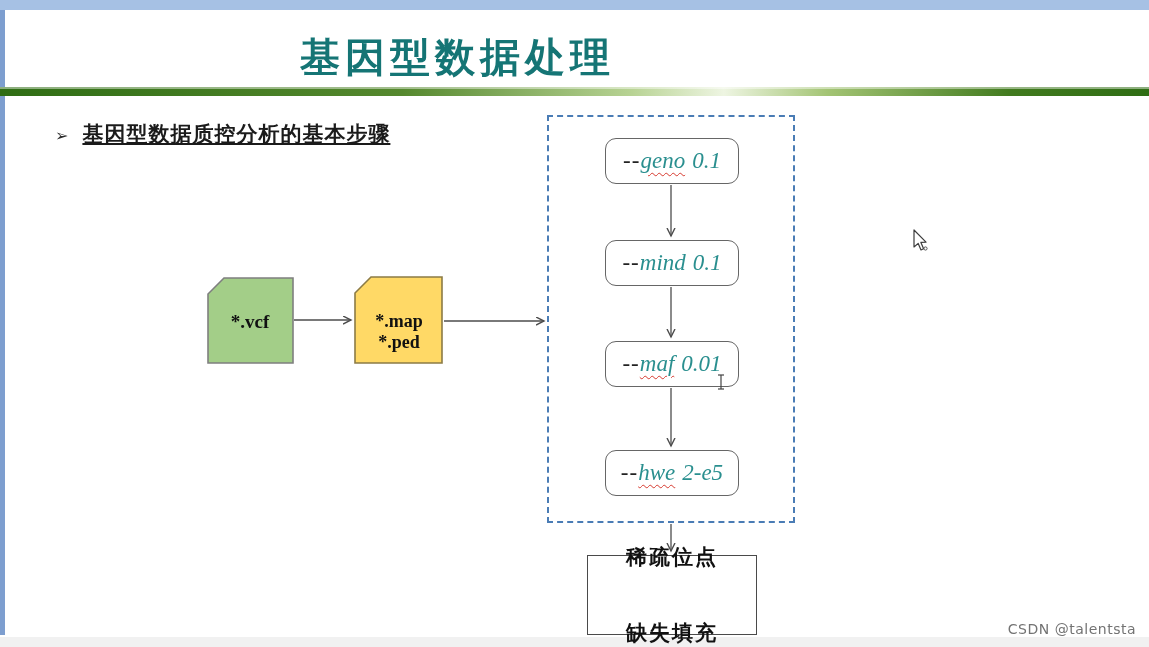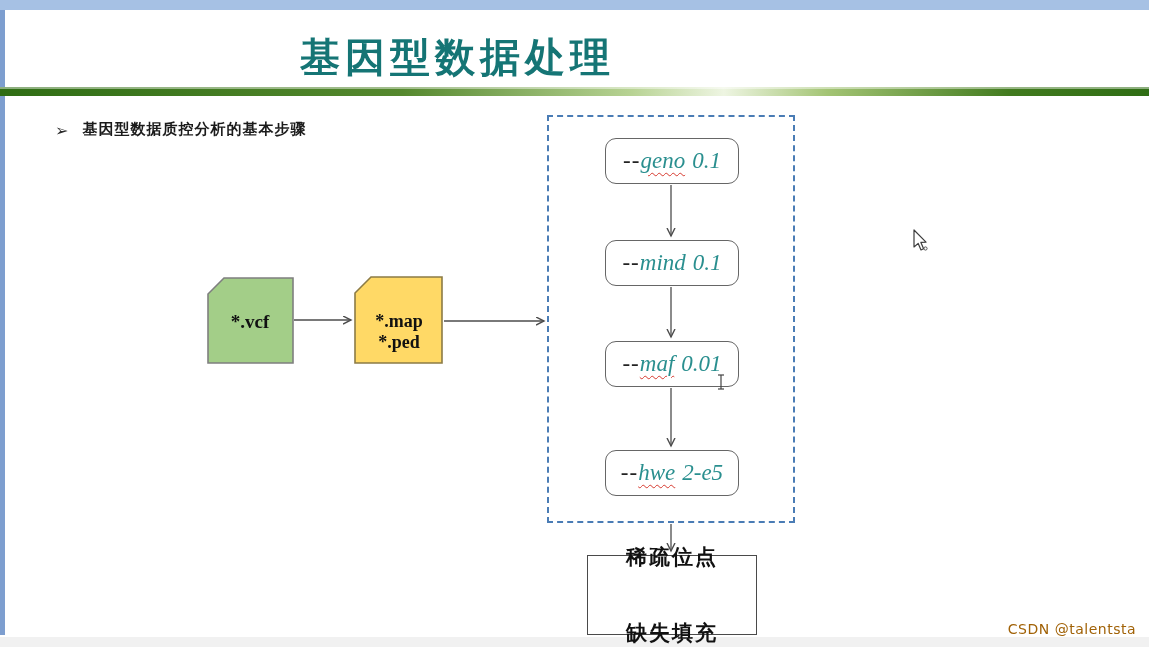--- a/index.html
+++ b/index.html
@@ -32,21 +32,21 @@
       linear-gradient(to right, #2f6d14 0%, #55882e 35%, #b8d394 55%, #eef5e2 63%, #a3c474 72%, #417a1e 88%, #2f6d14 100%);
   }
 
   
   .bullet-line {
     position: absolute; left: 55px; top: 120px;
     display: flex; align-items: center; gap: 14px;
     color: #1b1b1b;
   }
   .bullet-glyph { font-size: 16px; color: #2b2b2b; transform: translateY(1px); }
-  .bullet-text  { font-size: 15px; font-weight: 600; letter-spacing: 1px; }
+  .bullet-text  { font-size: 21px; font-weight: 600; letter-spacing: 1px; text-decoration: underline; }
 
   
   .node-label {
     font-family: "Liberation Serif", "DejaVu Serif", serif;
     font-weight: bold; fill: #111111;
   }
 
   .dashed-box {
     position: absolute; left: 547px; top: 115px; width: 248px; height: 408px;
     border: 2px dashed #4a7cb5; background: transparent;
@@ -84,21 +84,21 @@
     gap: 48px;
   }
 
   .arrows-overlay, .cursor-overlay {
     position: absolute; left: 0; top: 0; width: 1149px; height: 647px;
     pointer-events: none;
   }
 
   .watermark {
     position: absolute; right: 13px; top: 621px;
-    font-size: 14px; color: #a16207; letter-spacing: 0.5px;
+    font-size: 14px; color: #737373; letter-spacing: 0.5px;
   }
 </style>
 </head>
 <body>
 
 <div class="viewport">
 
   <div class="frame-top"></div>
   <div class="frame-left"></div>
   <div class="frame-bottom"></div>

